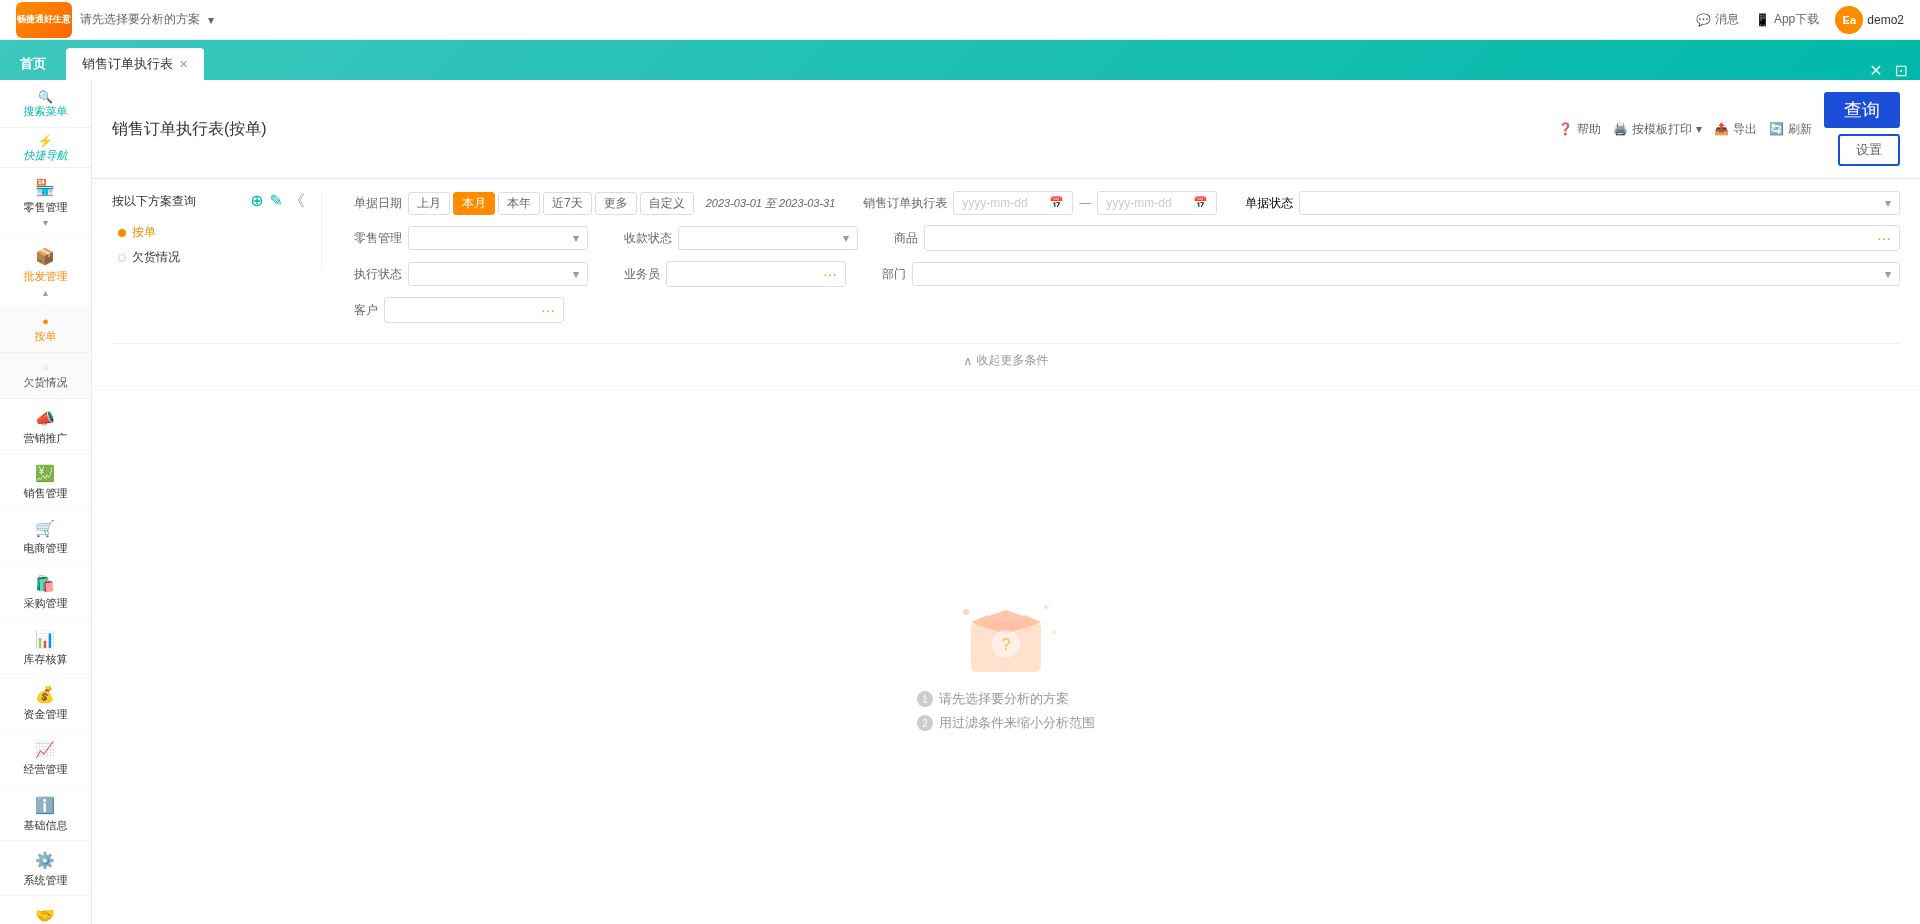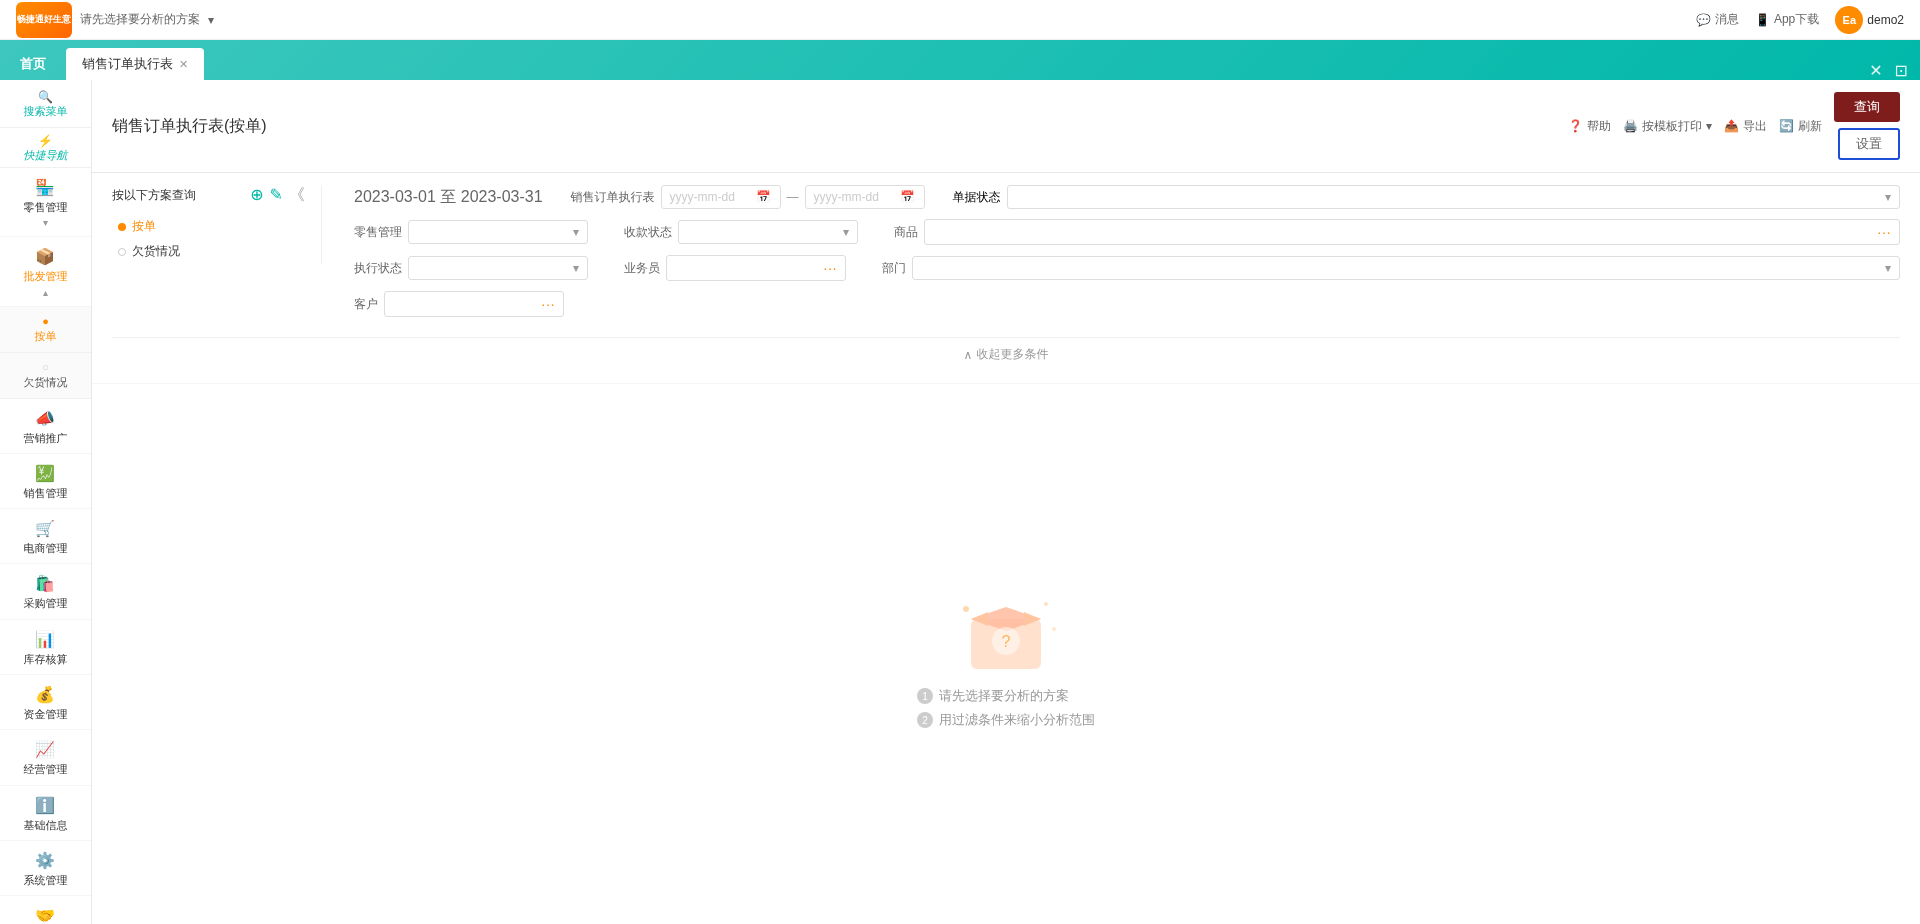--- a/index.html
+++ b/index.html
@@ -141,22 +141,22 @@
       justify-content: space-between;
       flex-shrink: 0;
     }
     .page-title { font-size: 16px; font-weight: 500; color: #333; padding-bottom: 12px; }
     .page-actions { display: flex; align-items: center; gap: 12px; padding-bottom: 12px; }
     .page-action-btn {
       display: flex; align-items: center; gap: 4px;
       font-size: 12px; color: #666; cursor: pointer;
     }
     .btn-query {
-      background: #7f1d1d; color: #fff; border: none;
-      padding: 6px 20px; border-radius: 3px; cursor: pointer; font-size: 13px;
+      background: #1d4ed8; color: #fff; border: none;
+      padding: 6px 20px; border-radius: 3px; cursor: pointer; font-size: 18px;
     }
     .btn-setting {
       background: #fff; color: #666; border: 2px solid #1d4ed8;
       padding: 5px 16px; border-radius: 3px; cursor: pointer; font-size: 13px;
     }
 
     
     .filter-panel {
       background: #fff;
       padding: 12px 20px;
@@ -394,21 +394,32 @@
           <div class="scheme-item">
             <span style="width:8px;height:8px;border-radius:50%;border:1px solid #ccc;display:inline-block;"></span>
             <span style="font-size:12px;">欠货情况</span>
           </div>
         </div>
 
         <div style="flex:1;padding-left:16px;">
 
           <div style="display:flex;align-items:center;gap:12px;margin-bottom:10px;flex-wrap:wrap;">
 
-            <div style="font-size:16px;color:#666;">2023-03-01 至 2023-03-31</div>
+            <div style="display:flex;align-items:center;gap:6px;">
+              <span style="font-size:12px;color:#666;white-space:nowrap;">单据日期</span>
+              <div style="display:flex;gap:3px;align-items:center;">
+                <button class="date-btn">上月</button>
+                <button class="date-btn active">本月</button>
+                <button class="date-btn">本年</button>
+                <button class="date-btn">近7天</button>
+                <button class="date-btn">更多</button>
+                <button class="date-btn">自定义</button>
+              </div>
+            </div>
+            <div style="font-size:11px;color:#666;font-style:italic;">2023-03-01 至 2023-03-31</div>
 
             <div style="display:flex;align-items:center;gap:6px;margin-left:16px;">
               <span style="font-size:12px;color:#666;white-space:nowrap;">销售订单执行表</span>
               <div class="date-input">
                 <span style="color:#ccc;font-size:12px;">yyyy-mm-dd</span>
                 <span style="color:#ccc;margin-left:auto;">📅</span>
               </div>
               <span class="date-sep">—</span>
               <div class="date-input">
                 <span style="color:#ccc;font-size:12px;">yyyy-mm-dd</span>

